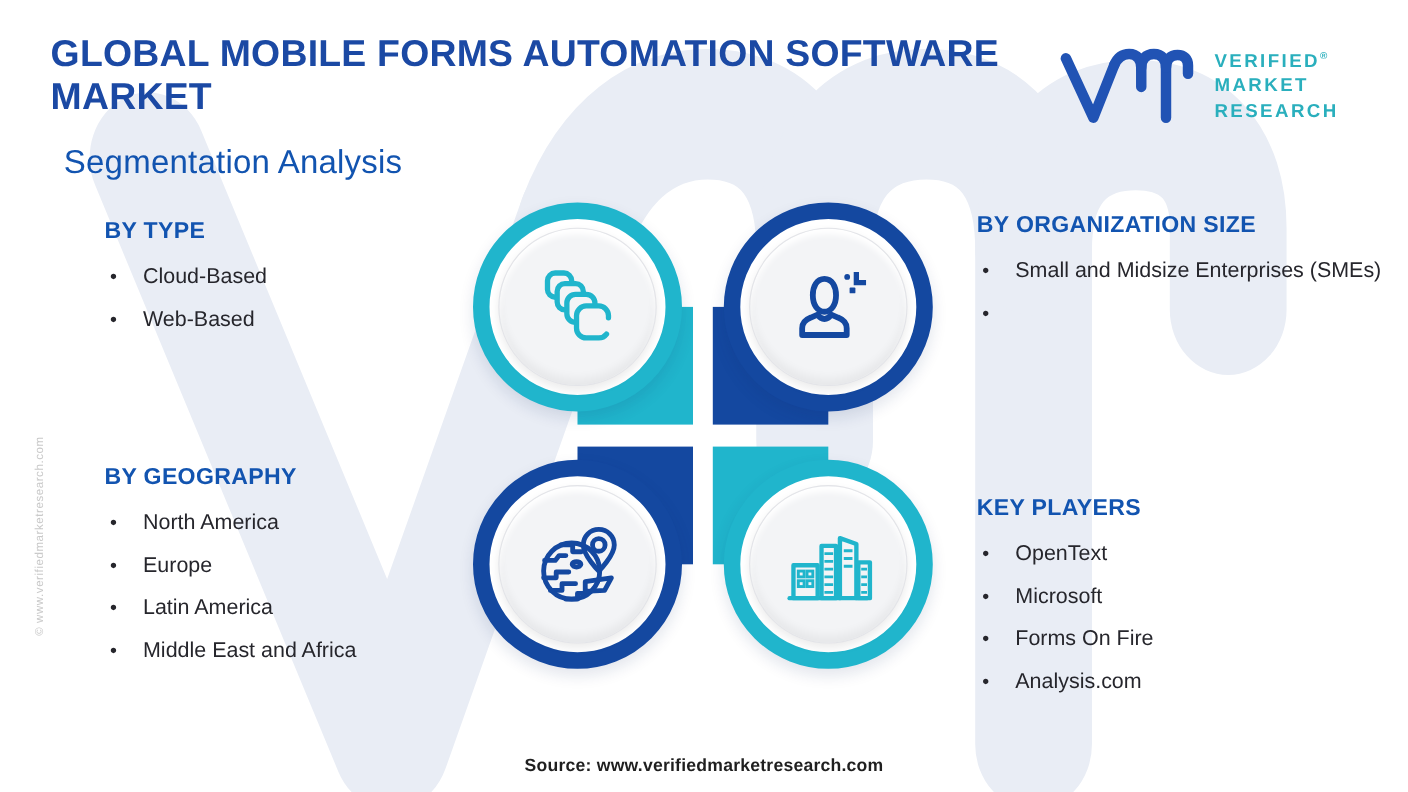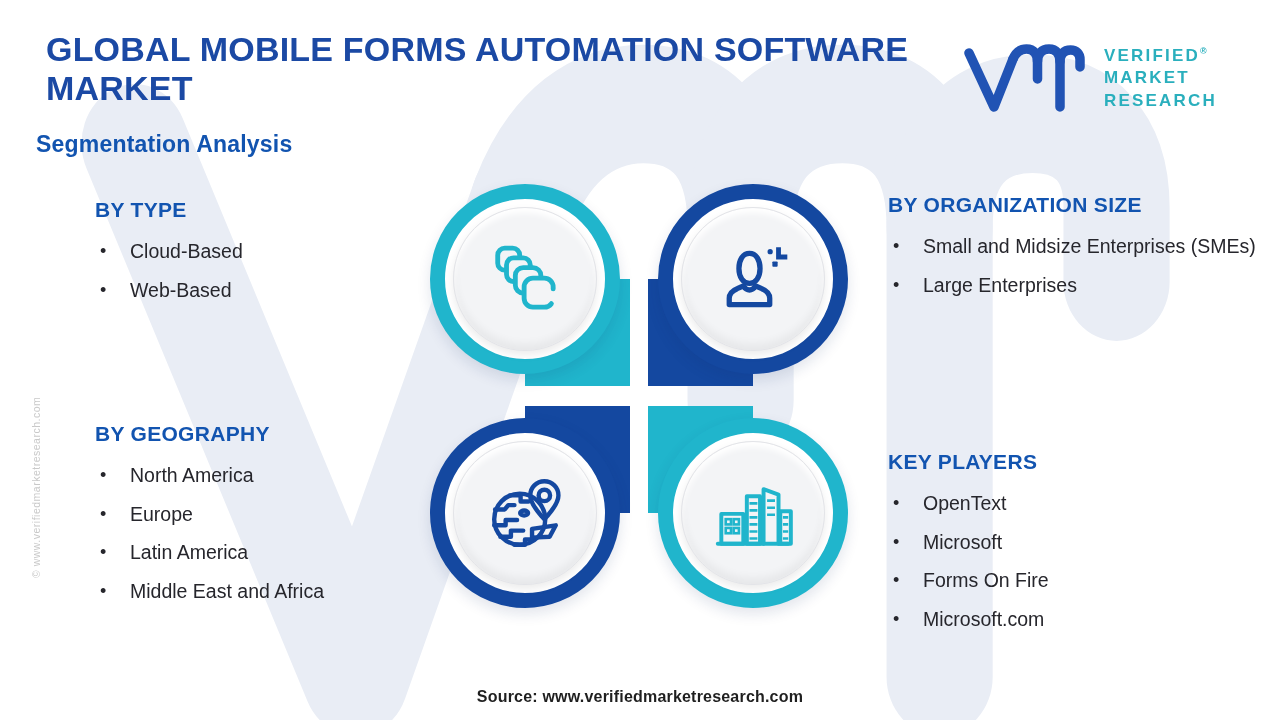--- a/index.html
+++ b/index.html
@@ -13,22 +13,22 @@
   .side-text{
     position:absolute;left:30px;top:578px;transform:rotate(-90deg);transform-origin:0 0;
     font-size:10.5px;color:#c9c9c9;letter-spacing:.5px;white-space:nowrap;z-index:2;
   }
   
   .title{
     position:absolute;left:46px;top:30px;width:920px;z-index:2;
     font-size:34px;font-weight:700;color:#1b49a4;line-height:39px;letter-spacing:.2px;
   }
   .subtitle{
-    position:absolute;left:36px;top:131px;z-index:2;
-    font-size:23px;font-weight:700;color:#1254b0;letter-spacing:.2px;
+    position:absolute;left:58px;top:131px;z-index:2;
+    font-size:30px;font-weight:400;color:#1254b0;letter-spacing:.2px;
   }
   .logo{position:absolute;left:960px;top:40px;display:flex;align-items:flex-start;z-index:2;}
   .logo-mark{width:130px;height:80px;flex:none;}
   .logo-text{
     margin-left:14px;margin-top:0;color:#2aafbd;font-weight:700;
     font-size:17px;line-height:22.5px;letter-spacing:2.2px;white-space:nowrap;
   }
   .logo-text sup{font-size:9px;letter-spacing:0;}
   
   .section{position:absolute;z-index:2;}
@@ -130,21 +130,20 @@
 
 <div class="section sec-org">
   <h2 class="sec-heading">BY ORGANIZATION SIZE</h2>
   <ul class="items">
     <li>
         <span class="bullet">•</span>
         <span>Small and Midsize Enterprises (SMEs)</span>
       </li>
     <li>
         <span class="bullet">•</span>
-        <span>Large Enterprises</span>
       </li>
   </ul>
 </div>
 
 <div class="section sec-geo">
   <h2 class="sec-heading">BY GEOGRAPHY</h2>
   <ul class="items">
     <li>
         <span class="bullet">•</span>
         <span>North America</span>
@@ -174,21 +173,21 @@
     <li>
         <span class="bullet">•</span>
         <span>Microsoft</span>
       </li>
     <li>
         <span class="bullet">•</span>
         <span>Forms On Fire</span>
       </li>
     <li>
         <span class="bullet">•</span>
-        <span>Microsoft.com</span>
+        <span>Analysis.com</span>
       </li>
   </ul>
 </div>
 
 <div class="cluster">
 
   <div class="quad q-tl">
     <div class="corner"></div>
     <div class="ringc"></div>
     <div class="innerc">

